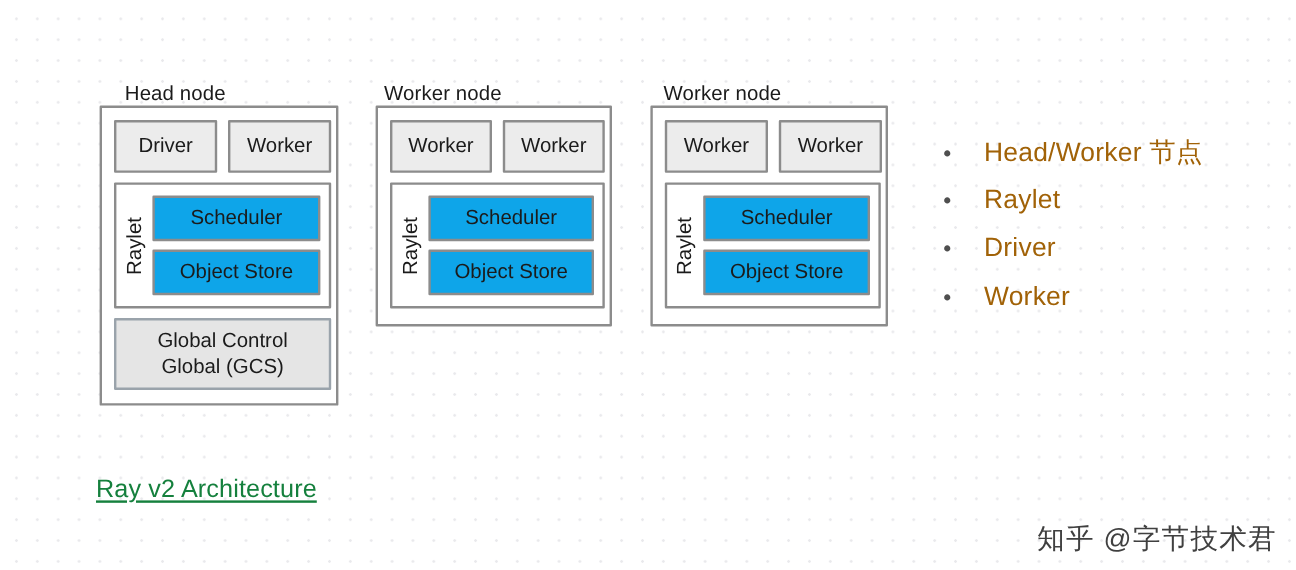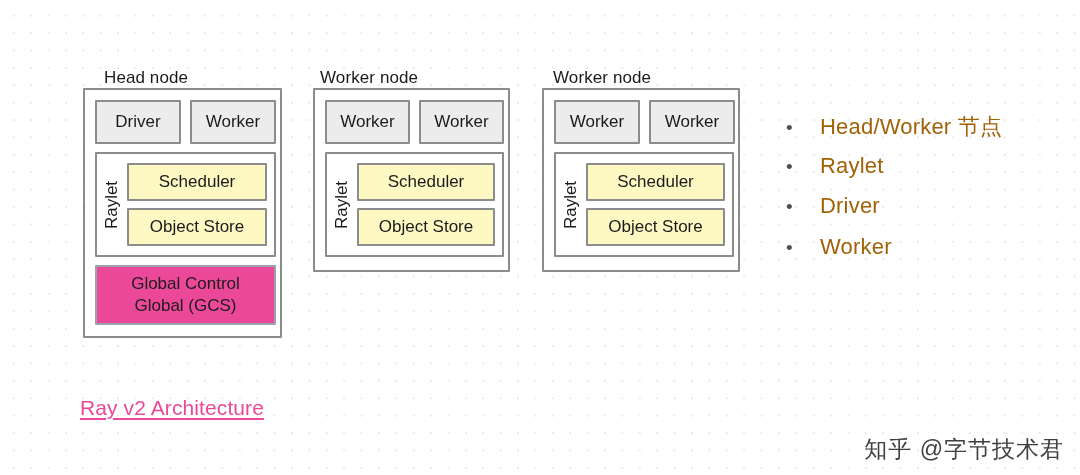--- a/index.html
+++ b/index.html
@@ -83,35 +83,35 @@
     flex: 1 1 auto;
     display: flex;
     flex-direction: column;
     justify-content: center;
     gap: 7px;
     padding: 6px 7px 6px 0;
   }
   .sub-box {
     box-sizing: border-box;
     border: 2px solid #8c8c8c;
-    background: #fef9c3;
+    background: #0ea5e9;
     height: 38px;
     display: flex;
     align-items: center;
     justify-content: center;
     font-size: 17px;
     color: #1b1b1b;
     border-radius: 1px;
   }
 
   .gcs-box {
     position: absolute;
     box-sizing: border-box;
     border: 2px solid #9aa3ab;
-    background: #ec4899;
+    background: #e5e5e5;
     display: flex;
     flex-direction: column;
     align-items: center;
     justify-content: center;
     font-size: 17px;
     color: #1b1b1b;
     line-height: 1.32;
     border-radius: 1px;
   }
 
@@ -139,21 +139,21 @@
     white-space: nowrap;
     letter-spacing: 0.2px;
   }
 
   
   .doc-link {
     position: absolute;
     left: 80px;
     top: 396px;
     font-size: 21px;
-    color: #ec4899;
+    color: #15803d;
     text-decoration: underline;
     text-underline-offset: 3px;
     letter-spacing: 0.1px;
     cursor: pointer;
   }
 
   
   .watermark {
     position: absolute;
     right: 16px;

